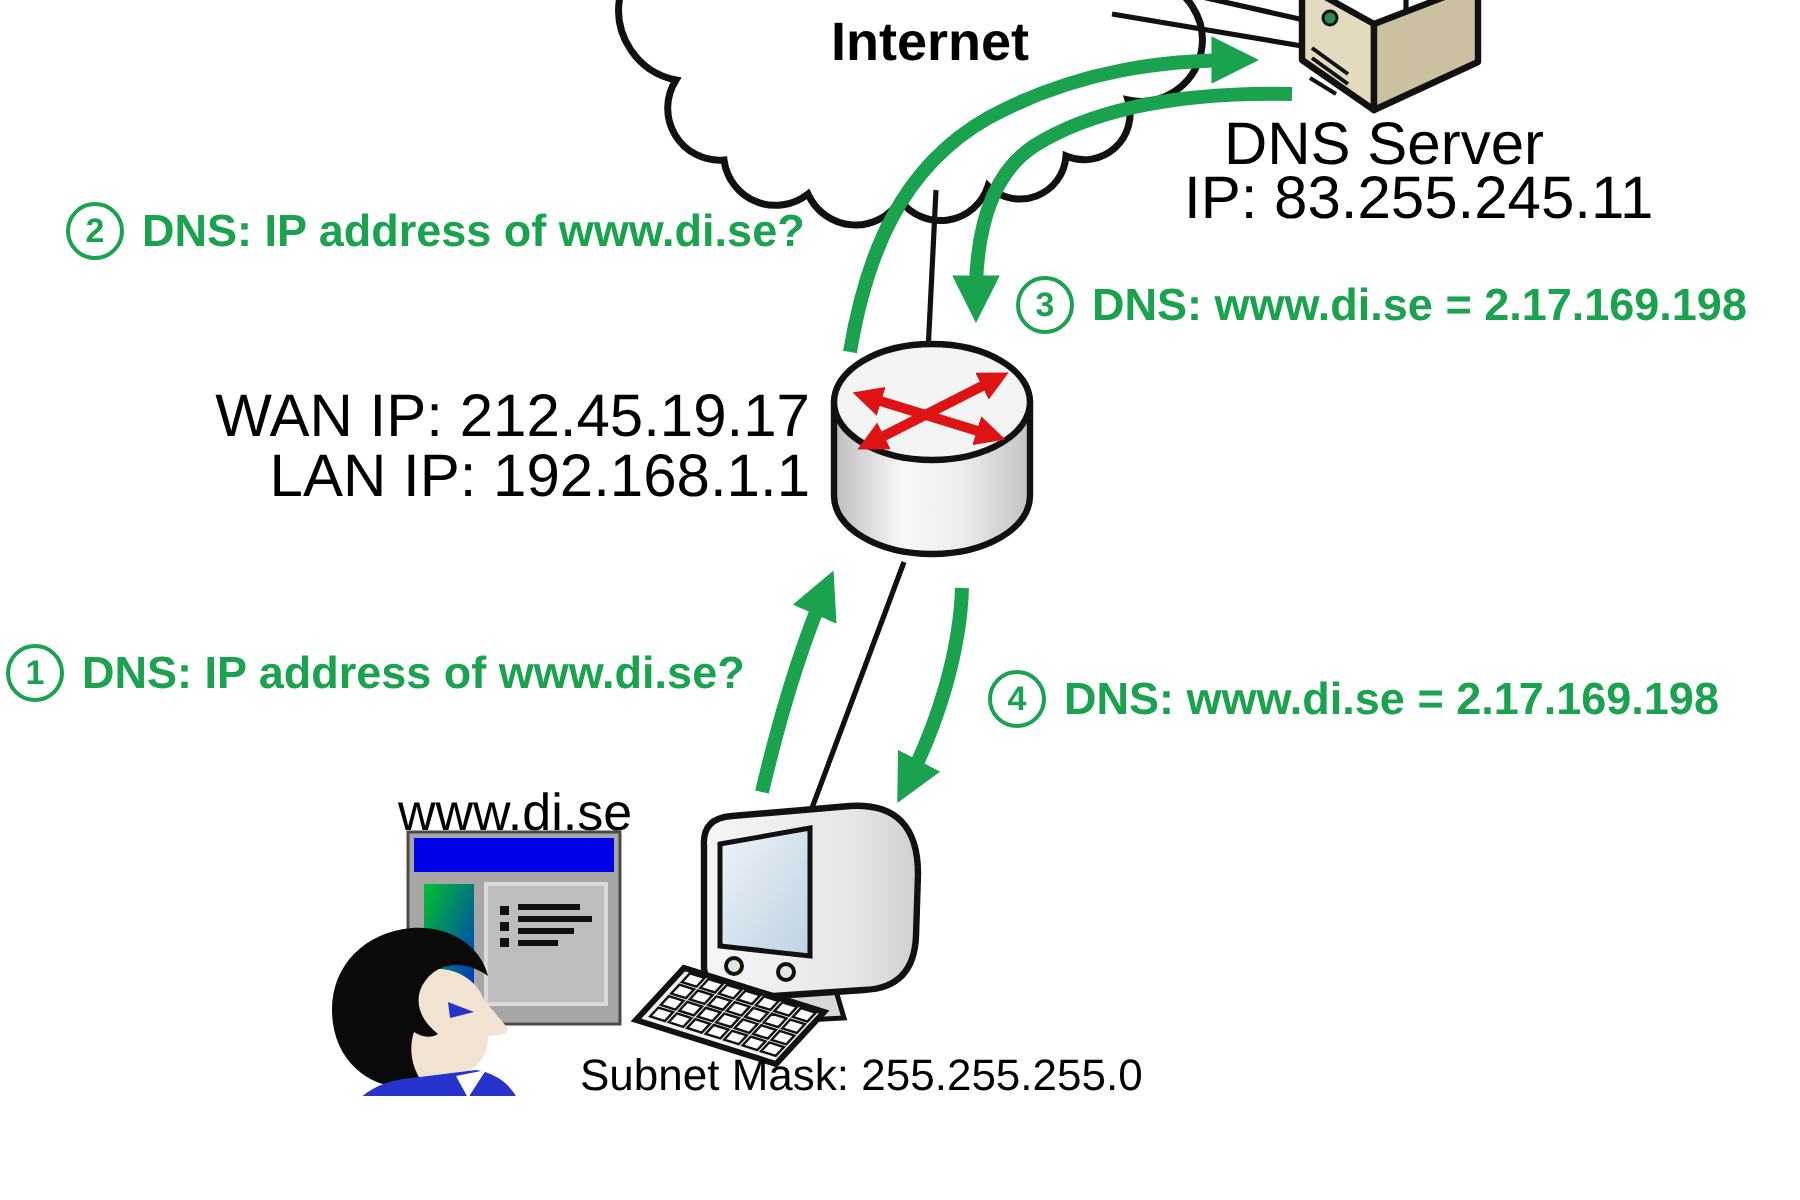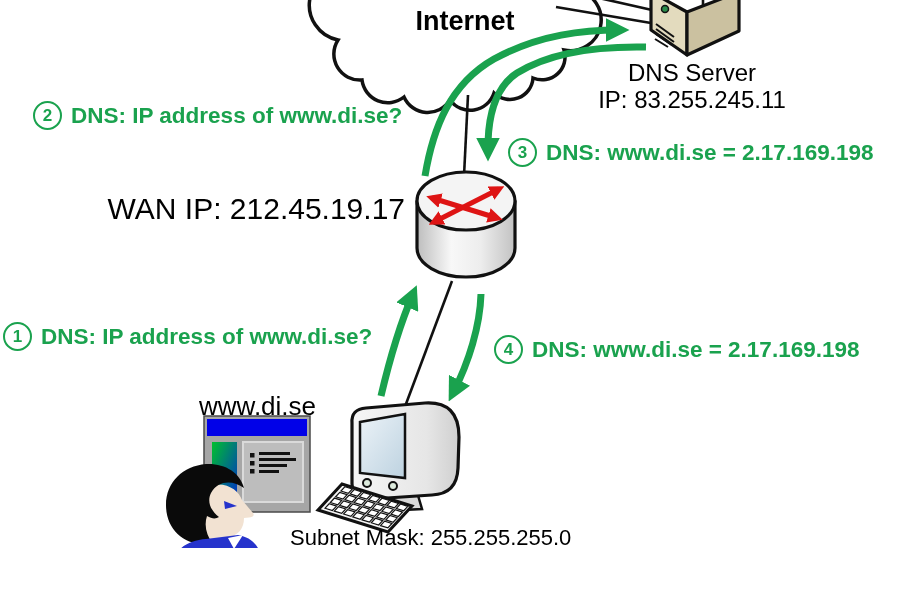--- a/index.html
+++ b/index.html
@@ -5,21 +5,21 @@
   html,body{margin:0;padding:0;background:#fff;}
   .stage{
     position:relative;width:900px;height:548px;overflow:hidden;background:#fff;
     font-family:"Liberation Sans","DejaVu Sans",sans-serif;color:#000;
   }
   svg.art{position:absolute;left:0;top:0;z-index:1;}
   .label{position:absolute;z-index:2;white-space:nowrap;}
   .b{font-weight:normal;}
   .txt-block{font-size:22px;line-height:27.5px;}
   .router-block{right:495px;top:194px;text-align:right;font-size:30px;line-height:30px;}
-  .dns-block{left:592px;top:59px;width:200px;text-align:center;font-size:24px;line-height:27px;}
+  .dns-block{left:592px;top:59px;width:200px;text-align:center;font-size:30px;line-height:27px;}
   .computer-block{left:290px;top:524px;text-align:left;}
   .internet-label{left:380px;top:6px;width:170px;text-align:center;font-size:27px;font-weight:bold;}
   .site-label{left:199px;top:391px;font-size:26px;}
   .step{
     display:flex;align-items:center;gap:9px;
     color:var(--arrow-green,#1AA24E);font-weight:bold;font-size:22.5px;
   }
   .step .circ{
     flex:0 0 auto;width:25px;height:25px;border:2.5px solid var(--arrow-green,#1AA24E);
     border-radius:50%;display:flex;align-items:center;justify-content:center;
@@ -195,20 +195,24 @@
       <span class="b">IP:</span>
       <span>83.255.245.11</span>
     </div>
   </div>
 
   <div class="label router-block">
     <div>
       <span class="b">WAN IP:</span>
       <span>212.45.19.17</span>
     </div>
+    <div>
+      <span class="b">LAN IP:</span>
+      <span>192.168.1.1</span>
+    </div>
   </div>
 
   <div class="label site-label">
     <span>www.di.se</span>
   </div>
 
   <div class="label computer-block txt-block">
     <div>
       <span class="b">Subnet Mask:</span>
       <span>255.255.255.0</span>

